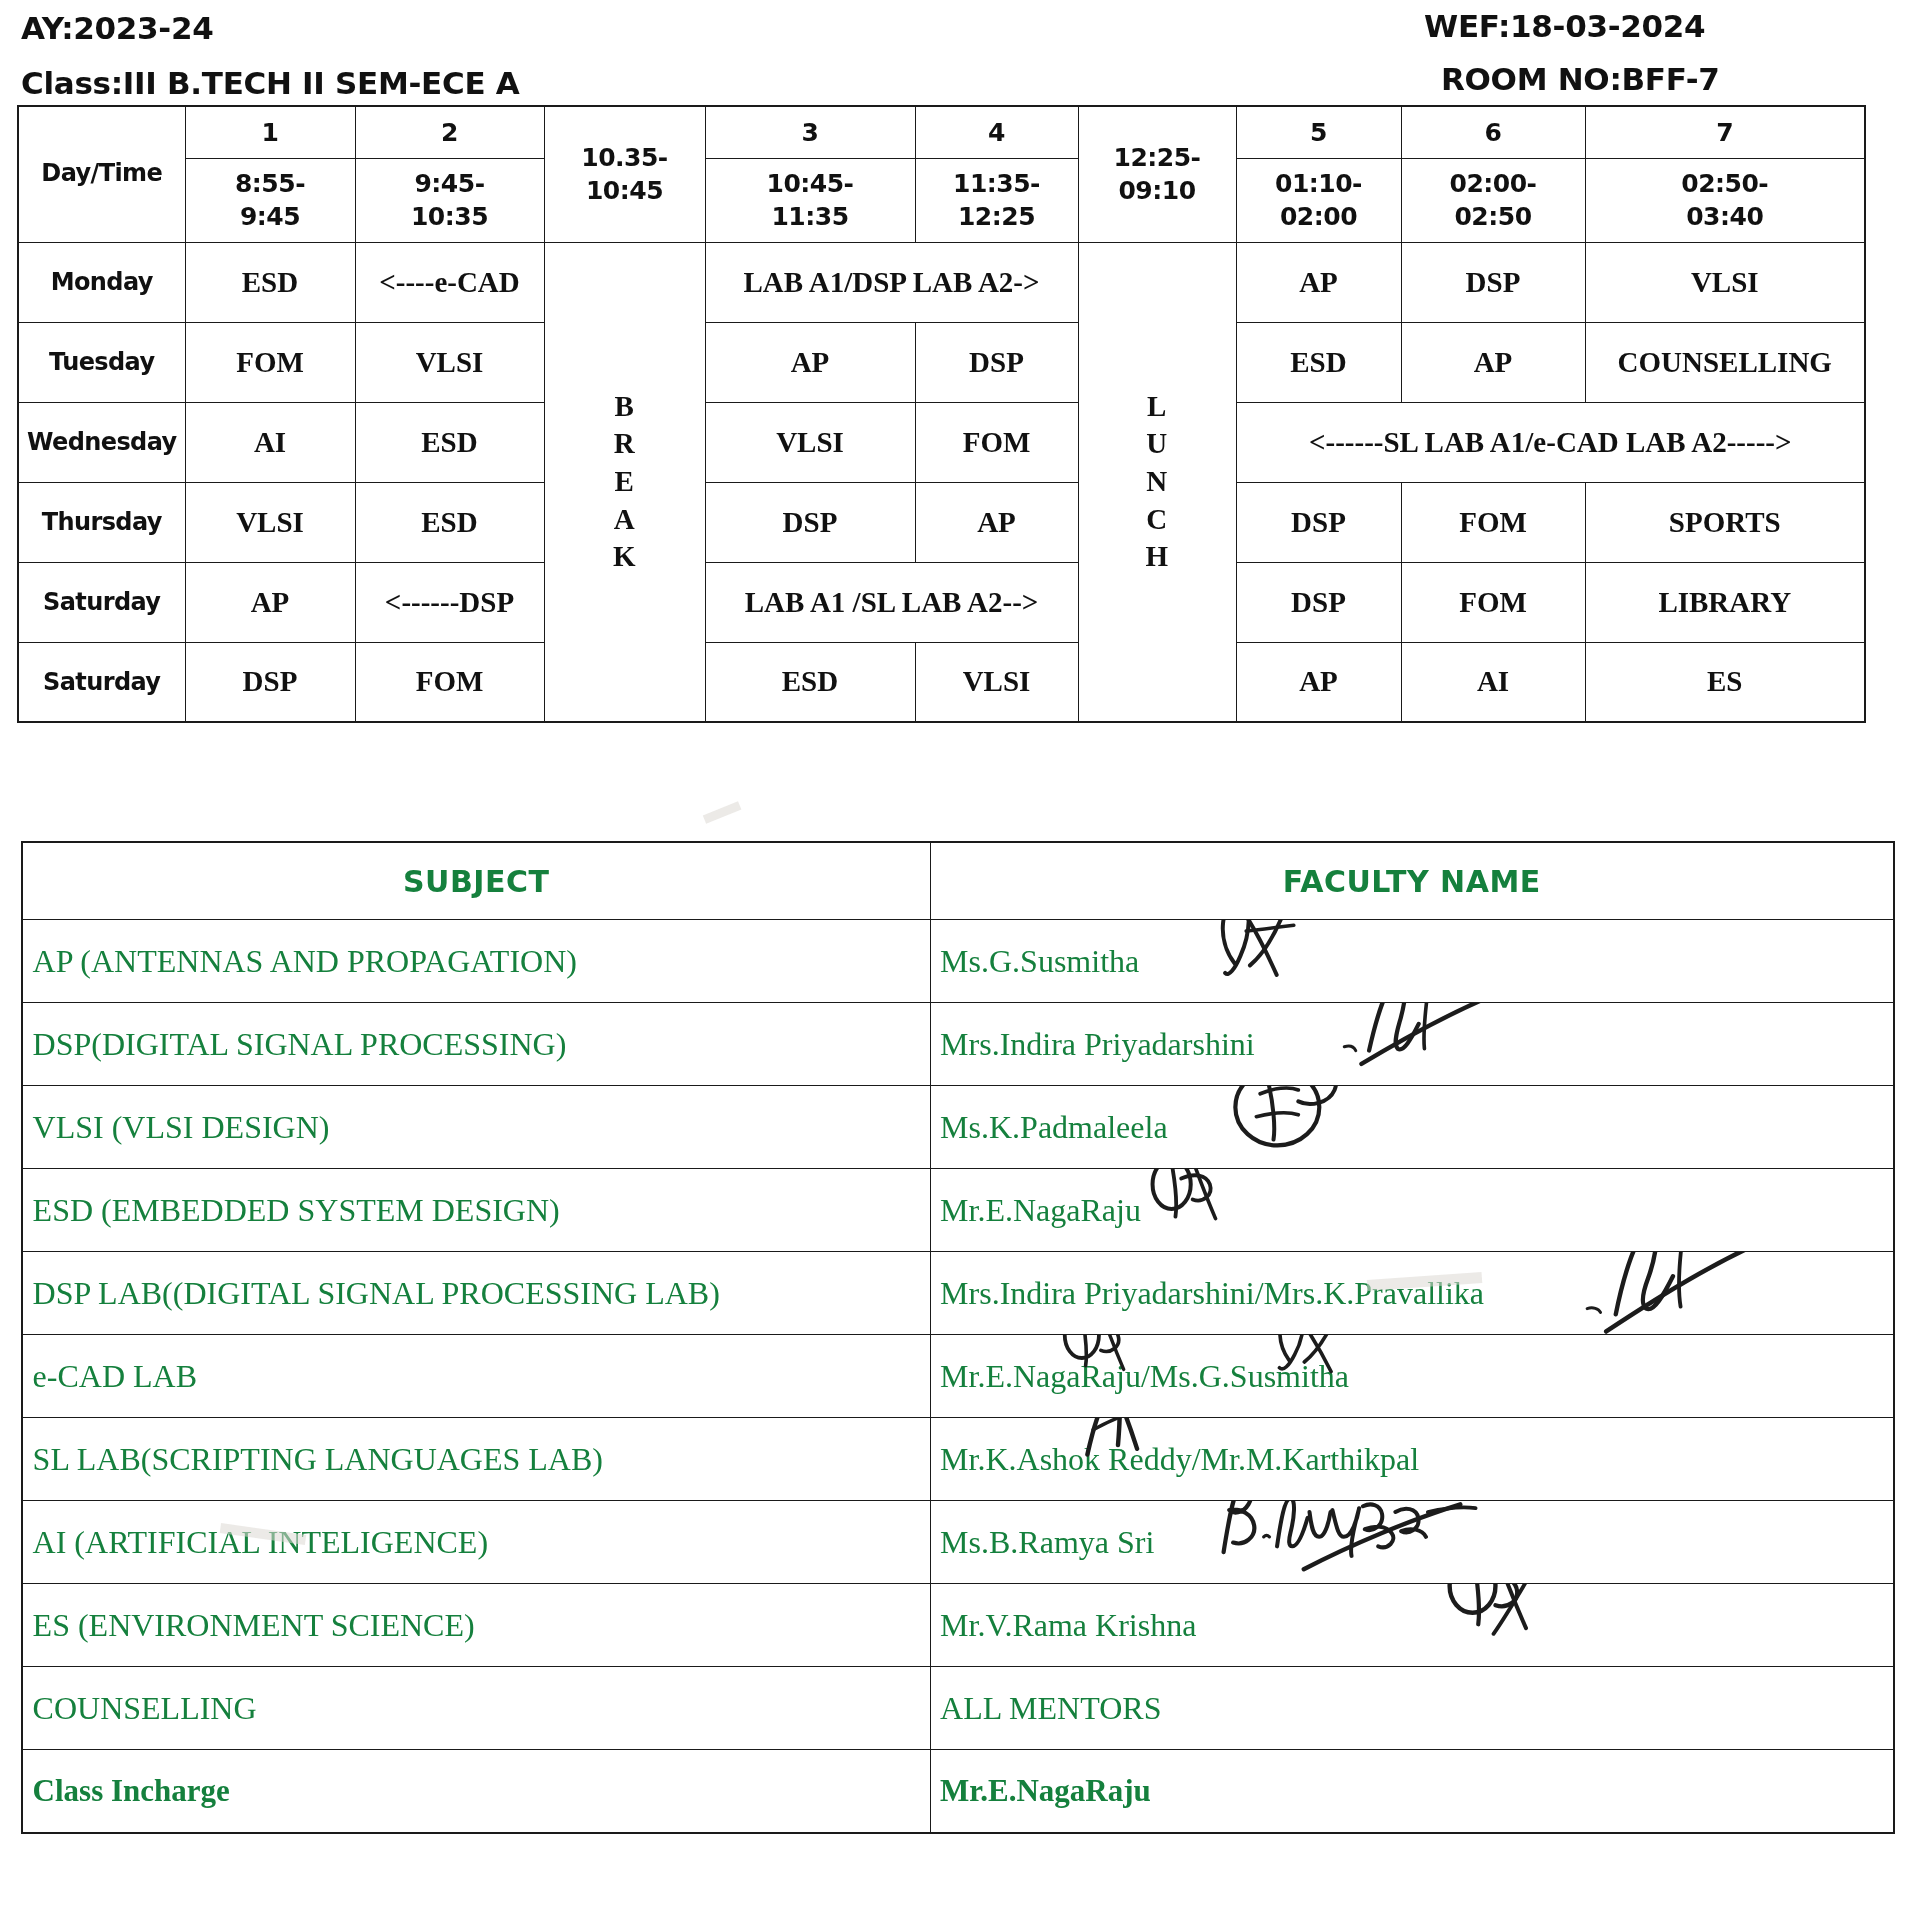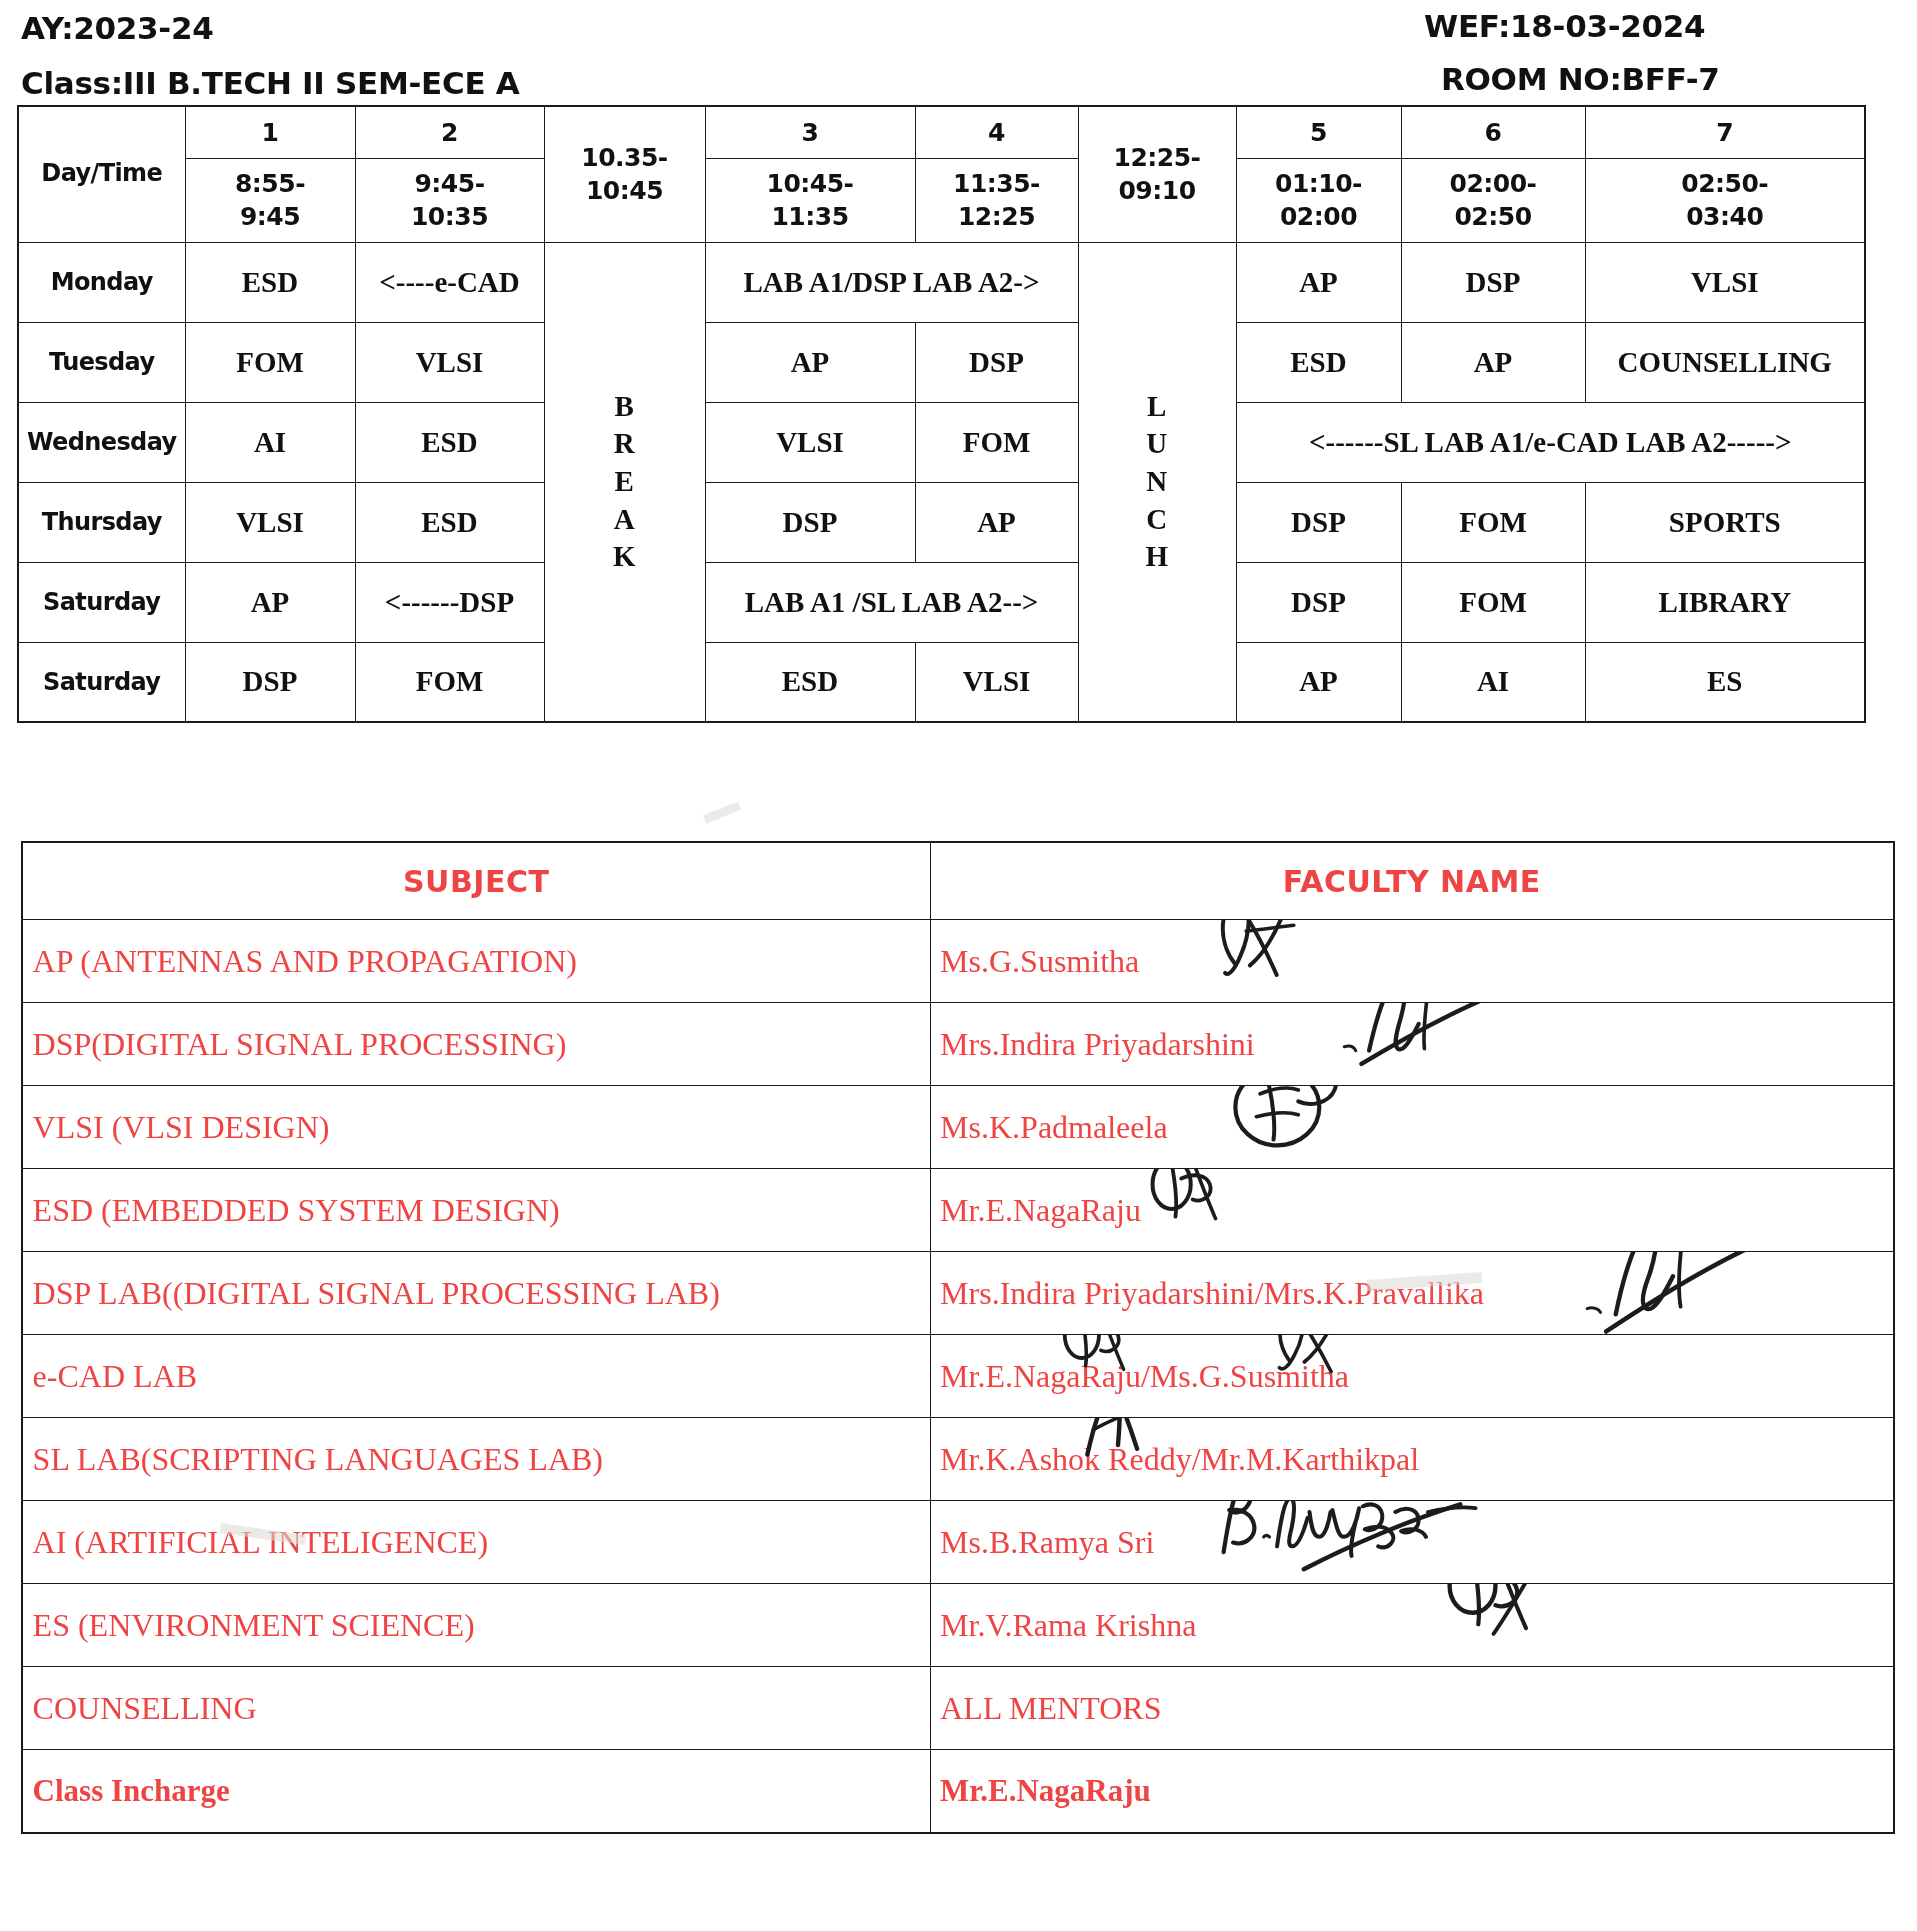--- a/index.html
+++ b/index.html
@@ -105,21 +105,21 @@
     width: 1872px;
     border: 2.9px solid #1a1a1a;
   }
   table.subj td {
     border: 1.9px solid #1a1a1a;
     padding: 0 9.6px;
     height: 82px;
     vertical-align: middle;
     font-family: "Liberation Serif", "DejaVu Serif", serif;
     font-size: 32px;
-    color: #ef4444;
+    color: #15803d;
     white-space: nowrap;
     overflow: hidden;
   }
   table.subj td.th {
     text-align: center;
     font-family: "DejaVu Sans", "Liberation Sans", sans-serif;
     font-weight: bold;
     font-size: 30px;
     letter-spacing: 0.5px;
     height: 76px;

